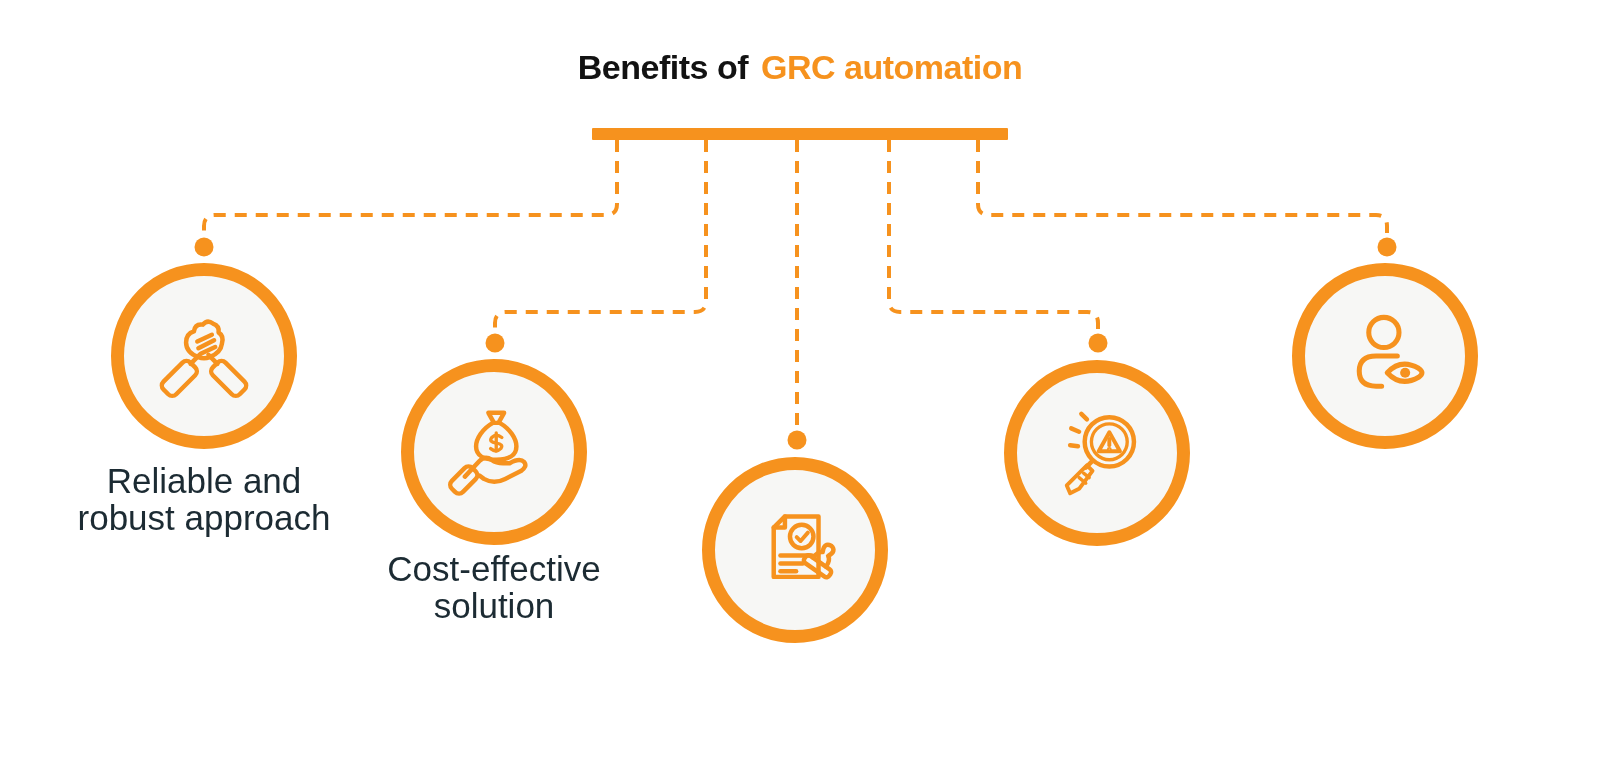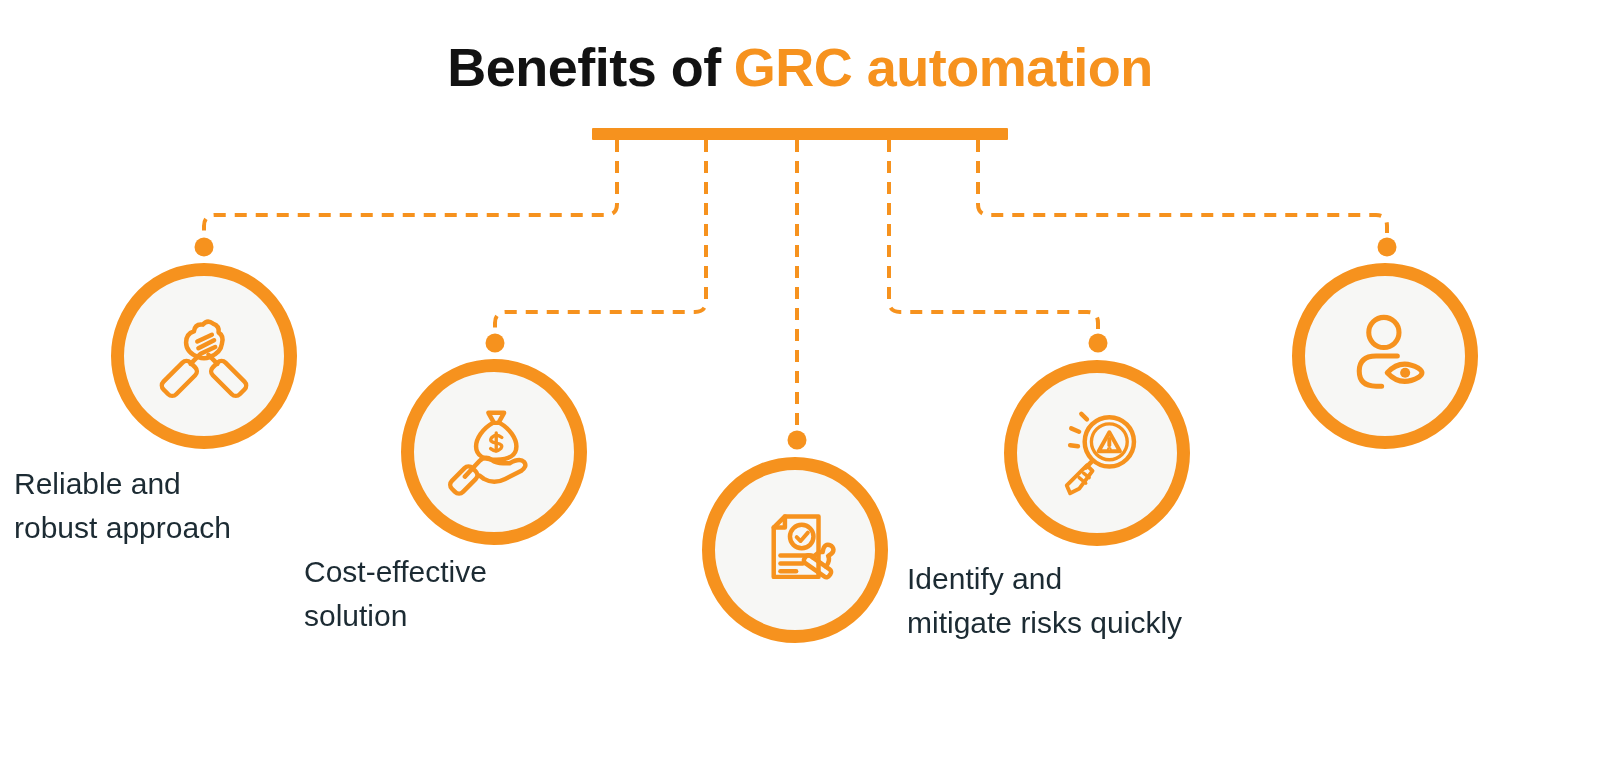--- a/index.html
+++ b/index.html
@@ -13,40 +13,40 @@
   html,body{width:1600px;height:770px;overflow:hidden;}
   body{
     background:var(--background);
     font-family:"Liberation Sans", sans-serif;
     position:relative;
   }
   .canvas{position:absolute;left:0;top:0;width:1600px;height:770px;}
 
   .title{
     position:absolute;left:0;top:38px;width:1600px;
-    text-align:center;font-size:54px;font-weight:700;letter-spacing:-0.5px;
+    text-align:center;font-size:34px;font-weight:700;letter-spacing:-0.5px;
     line-height:58px;white-space:nowrap;
   }
   .title .prefix{color:var(--title-text);margin-right:13px;}
   .title .highlight{color:var(--accent);}
 
   .overlay{position:absolute;left:0;top:0;width:1600px;height:770px;pointer-events:none;}
   .bar-rect{fill:var(--accent);}
   .connector{stroke:var(--accent);stroke-width:4;fill:none;stroke-dasharray:12 9;}
   .dot{fill:var(--accent);}
   .circle{
     position:absolute;width:186px;height:186px;border-radius:50%;
     border:13px solid var(--accent);background:var(--circle-fill);
     display:flex;align-items:center;justify-content:center;
     color:var(--accent);
   }
   .circle svg{width:112px;height:112px;display:block;}
   .label{
-    position:absolute;width:380px;text-align:left;
-    color:var(--label-text);font-size:30px;line-height:44px;
+    position:absolute;width:380px;text-align:center;
+    color:var(--label-text);font-size:35px;line-height:37px;
     white-space:pre-line;
   }
   
   .c1{left:111px;top:263px;}  .l1{left:14px; top:462px;}
   .c2{left:401px;top:359px;}  .l2{left:304px;top:550px;}
   .c3{left:702px;top:457px;}  .l3{left:605px;top:654px;}
   .c4{left:1004px;top:360px;} .l4{left:907px;top:557px;}
   .c5{left:1292px;top:263px;} .l5{left:1195px;top:462px;}
 </style>
 </head>
@@ -135,22 +135,20 @@
         <path d="M45.5 57.5 L40 63"></path>
         <path d="M41 61 L46 66 L34 82 L26 86 L23 79 L36 66 Z" stroke-width="3.5"></path>
         <path d="M38 68 L43 72" stroke-width="3"></path>
         <path d="M34 72 L40 77" stroke-width="3"></path>
         <path d="M36 15 L41 20"></path>
         <path d="M27 28 L34 31"></path>
         <path d="M26 43 L33 44"></path>
       </g>
     </svg>
   </div>
-  <div class="label l4">Identify and
-mitigate risks quickly</div>
 
   <div class="circle c5">
     <svg viewBox="0 0 100 100" xmlns="http://www.w3.org/2000/svg">
       <g fill="none" stroke="currentColor" stroke-width="4.5" stroke-linecap="round" stroke-linejoin="round">
         <circle cx="49" cy="29" r="13.5"></circle>
         <path d="M61 50 H42 Q27 50 27 63.5 Q27 77 42 77 H47"></path>
         <path d="M52 65 Q64 52 80 61 Q86 65 80 69 Q64 78 52 65 Z" fill="var(--circle-fill)"></path>
         <circle cx="68" cy="65" r="4.5" fill="currentColor" stroke="none"></circle>
       </g>
     </svg>

